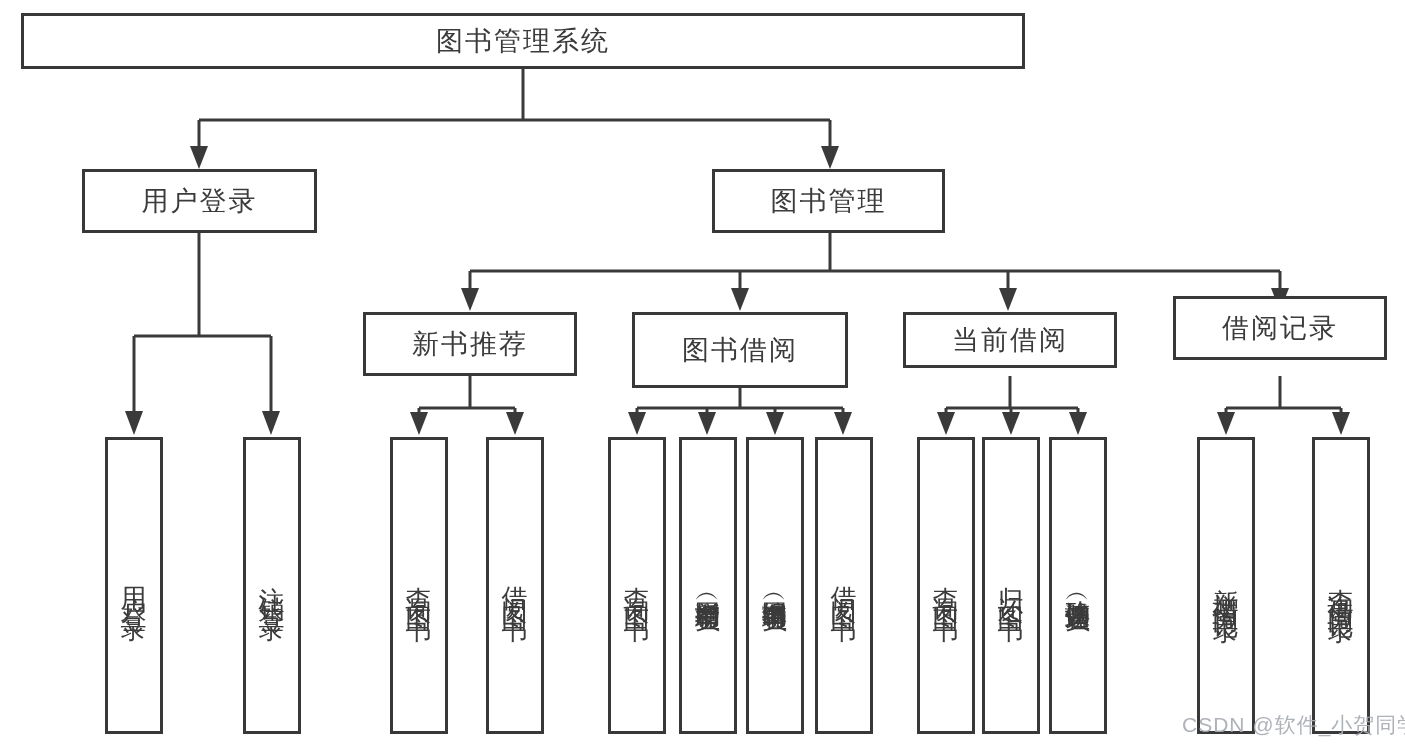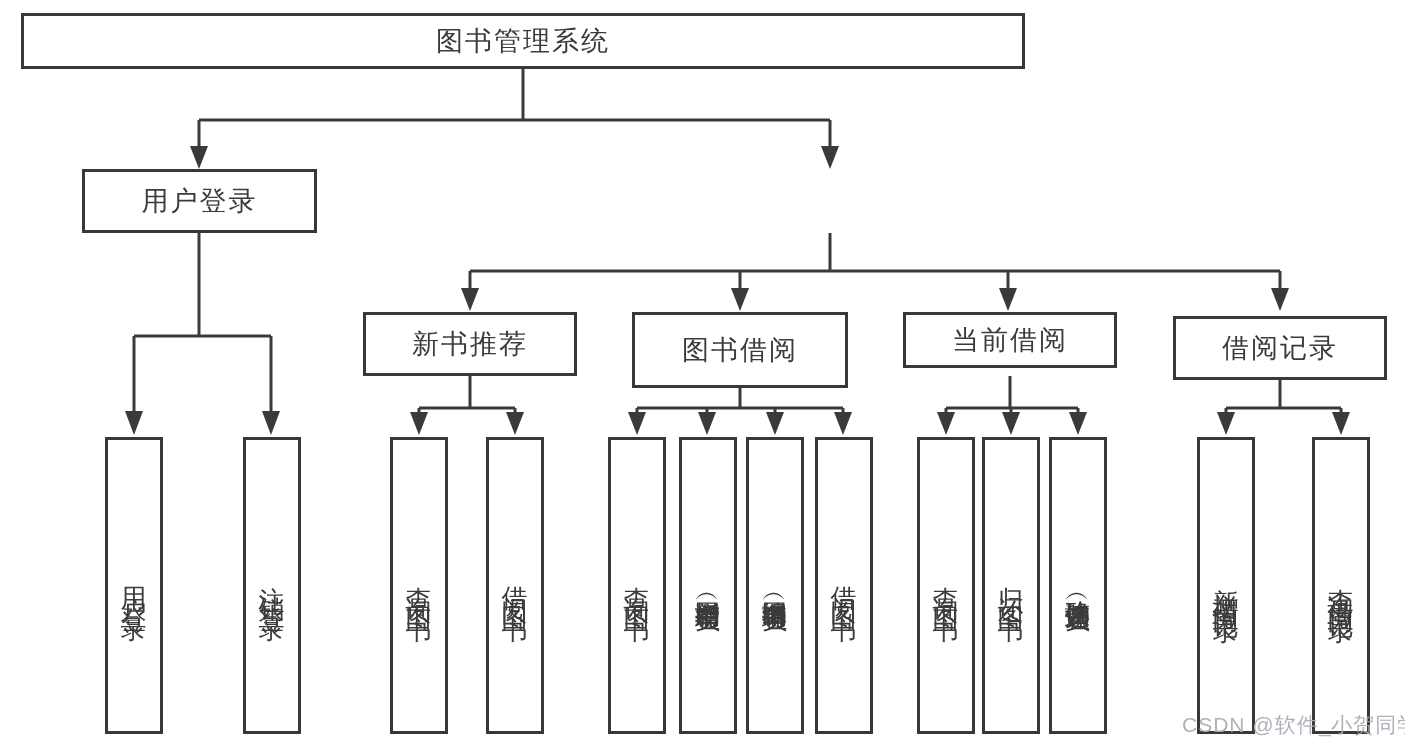--- a/index.html
+++ b/index.html
@@ -108,25 +108,26 @@
       <path d="M1226 408 V414"></path>
         <polygon points="1217,412 1235,412 1226,435"></polygon>
       <path d="M1341 408 V414"></path>
         <polygon points="1332,412 1350,412 1341,435"></polygon>
     </g>
   </svg>
 
   <div class="node" style="left:21px;top:13px;width:1004px;height:56px">图书管理系统</div>
 
   <div class="node" style="left:82px;top:169px;width:235px;height:64px">用户登录</div>
+  <div class="node" style="left:712px;top:169px;width:233px;height:64px">图书管理</div>
 
   <div class="node" style="left:363px;top:312px;width:214px;height:64px">新书推荐</div>
   <div class="node" style="left:632px;top:312px;width:216px;height:76px">图书借阅</div>
   <div class="node" style="left:903px;top:312px;width:214px;height:56px">当前借阅</div>
-  <div class="node" style="left:1173px;top:316px;width:214px;height:64px">借阅记录</div>
+  <div class="node" style="left:1173px;top:296px;width:214px;height:64px">借阅记录</div>
 
   <div class="leaf" style="left:105px">用户登录</div>
   <div class="leaf" style="left:243px">注销登录</div>
 
   <div class="leaf" style="left:390px">查询图书</div>
   <div class="leaf" style="left:486px">借阅图书</div>
 
   <div class="leaf" style="left:608px">查询图书</div>
   <div class="leaf tight" style="left:679px">新增图书（管理员）</div>
   <div class="leaf tight" style="left:746px">编辑图书（管理员）</div>

